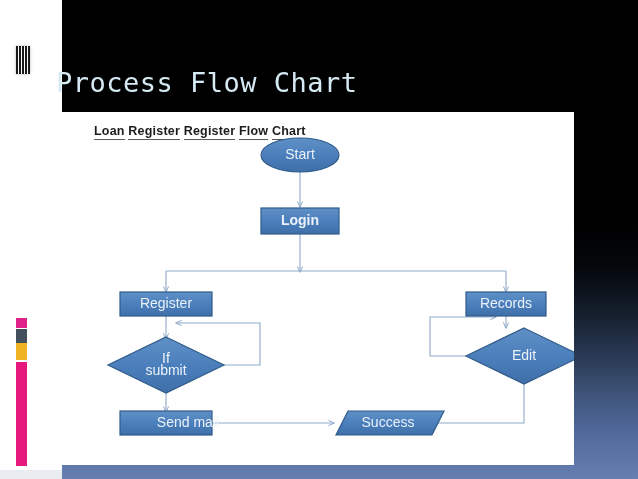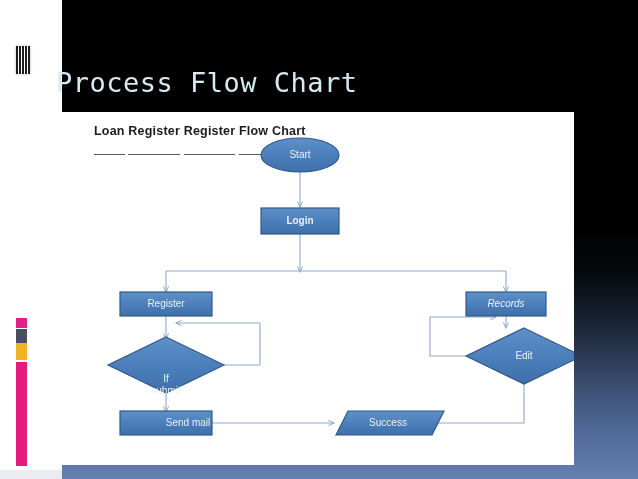--- a/index.html
+++ b/index.html
@@ -90,33 +90,33 @@
     left: 32px; top: 12px;
     font-family: "Liberation Sans", sans-serif;
     font-size: 12.5px;
     font-weight: bold;
     color: #1c1c1c;
     letter-spacing: .2px;
     white-space: nowrap;
   }
   #chart-title .w {
     border-bottom: 1px solid #5a5a5a;
-    padding-bottom: 16px;
+    padding-bottom: 1px;
   }
   
   #flow {
     position: absolute;
     left: 0; top: 0;
     width: 512px; height: 353px;
   }
   .node-label {
     position: absolute;
     color: #eaf1f8;
     font-family: "Liberation Sans", sans-serif;
-    font-size: 10px;
+    font-size: 14px;
     text-align: center;
     line-height: 11.5px;
     pointer-events: none;
     white-space: pre-line;
   }
 </style>
 </head>
 <body>
 
 <div id="slide">
@@ -189,21 +189,21 @@
         <polygon points="104,225 162,253 104,281 46,253"></polygon>
         <polygon points="462,216 520,244 462,272 404,244"></polygon>
         <rect x="58" y="299" width="92" height="24"></rect>
         <polygon points="286,299 382,299 370,323 274,323"></polygon>
       </g>
     </svg>
 
     <div class="node-label" style="left:199px; top:37px;  width:78px;">Start</div>
     <div class="node-label" style="left:199px; top:103px; width:78px;font-weight:bold;">Login</div>
     <div class="node-label" style="left:58px;  top:186px; width:92px;">Register</div>
-    <div class="node-label" style="left:404px; top:186px; width:80px;font-style:italic;">Records</div>
-    <div class="node-label" style="left:46px;  top:241px; width:116px;margin-top:20px;">If
+    <div class="node-label" style="left:404px; top:186px; width:80px;">Records</div>
+    <div class="node-label" style="left:46px;  top:241px; width:116px;">If
 submit</div>
     <div class="node-label" style="left:404px; top:238px; width:116px;">Edit</div>
     <div class="node-label" style="left:58px;  top:305px; width:92px;margin-left:22px;">Send mail</div>
     <div class="node-label" style="left:276px; top:305px; width:100px;">Success</div>
 
   </div>
 </div>
 
 </body></html>

